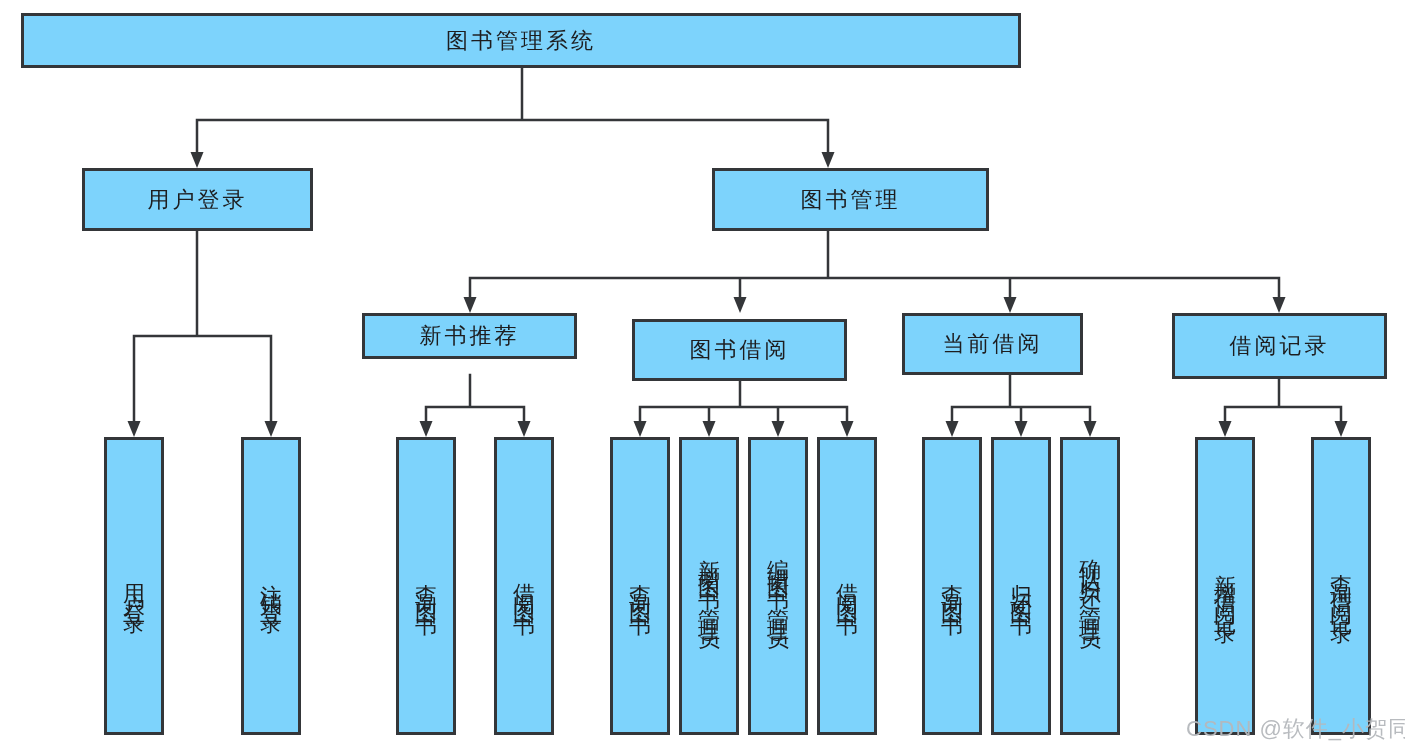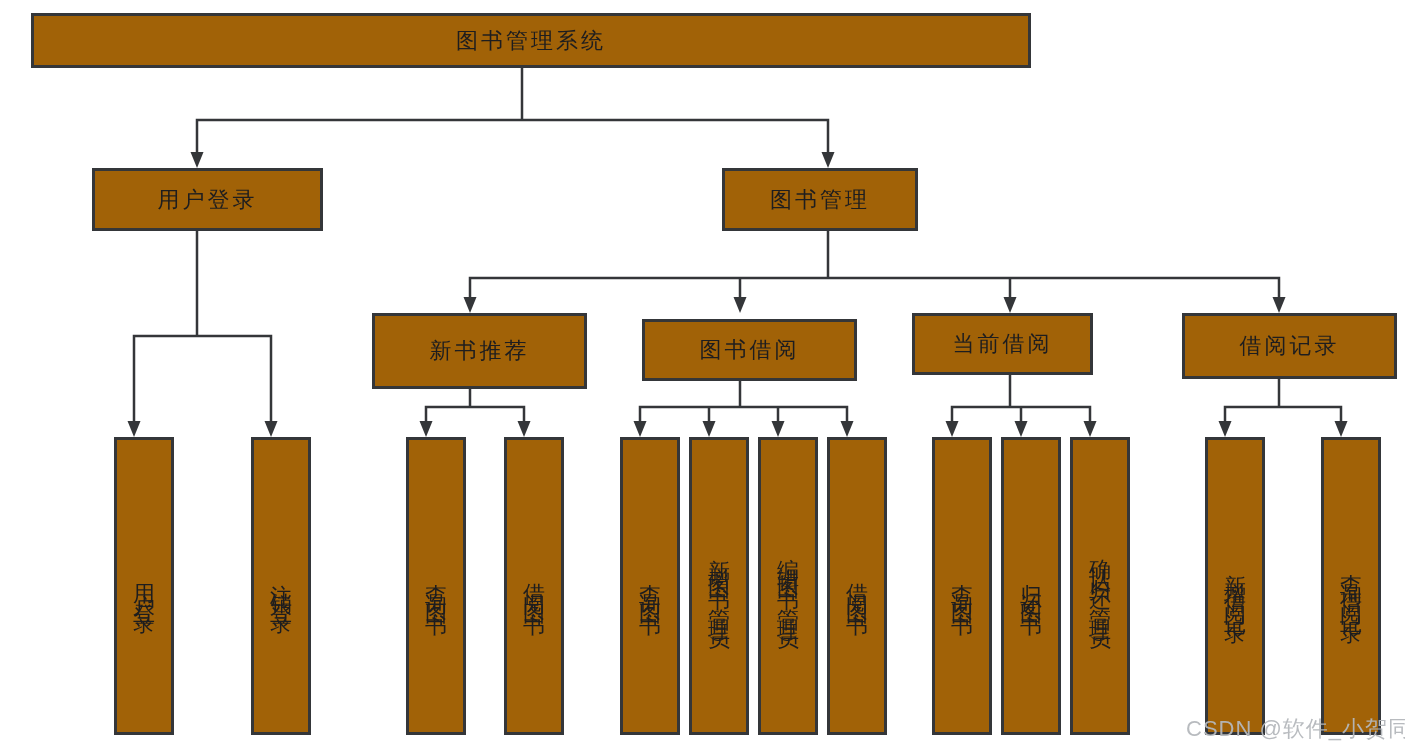--- a/index.html
+++ b/index.html
@@ -8,31 +8,30 @@
   .canvas {
     position: relative;
     width: 1405px;
     height: 747px;
     background: #ffffff;
     overflow: hidden;
   }
   .connectors { position: absolute; left: 0; top: 0; z-index: 1; }
   .box {
     position: absolute;
-    background: #a16207;
+    background: #7dd3fc;
     border: 3px solid #343639;
     color: #1d1d1f;
     display: flex;
     align-items: center;
     justify-content: center;
     z-index: 2;
     font-size: 22px;
     letter-spacing: 3px;
     text-align: center;
-    margin-left: 10px;
   }
   .leaf { letter-spacing: 0; }
   .vtext {
     writing-mode: vertical-rl;
     text-orientation: mixed;
     font-size: 22px;
     letter-spacing: 10px;
     line-height: 1.1;
     color: #1d1d1f;
   }
@@ -86,25 +85,25 @@
     </g>
   </svg>
 
   <div class="box" style="left:21px; top:13px; width:1000px; height:55px">
     <span>图书管理系统</span>
   </div>
 
   <div class="box" style="left:82px; top:168px; width:231px; height:63px">
     <span>用户登录</span>
   </div>
-  <div class="box" style="left:712px; top:168px; width:196px; height:63px">
+  <div class="box" style="left:712px; top:168px; width:277px; height:63px">
     <span>图书管理</span>
   </div>
 
-  <div class="box" style="left:362px; top:313px; width:215px; height:76px">
+  <div class="box" style="left:362px; top:313px; width:215px; height:46px">
     <span>新书推荐</span>
   </div>
   <div class="box" style="left:632px; top:319px; width:215px; height:62px">
     <span>图书借阅</span>
   </div>
   <div class="box" style="left:902px; top:313px; width:181px; height:62px">
     <span>当前借阅</span>
   </div>
   <div class="box" style="left:1172px; top:313px; width:215px; height:66px">
     <span>借阅记录</span>

